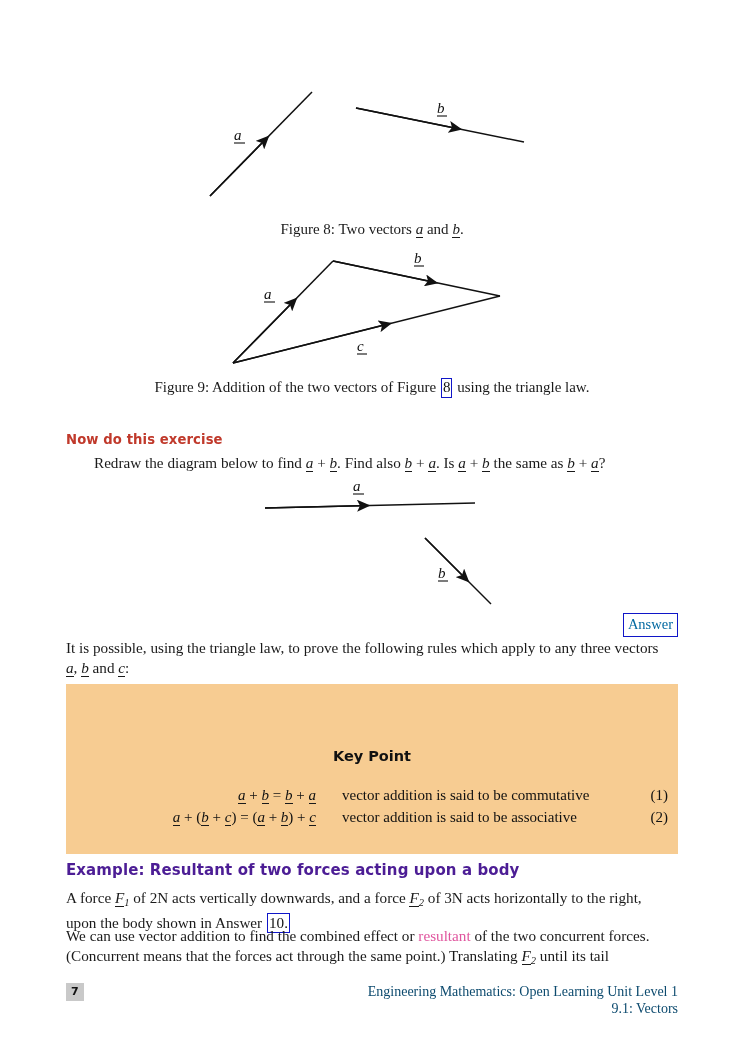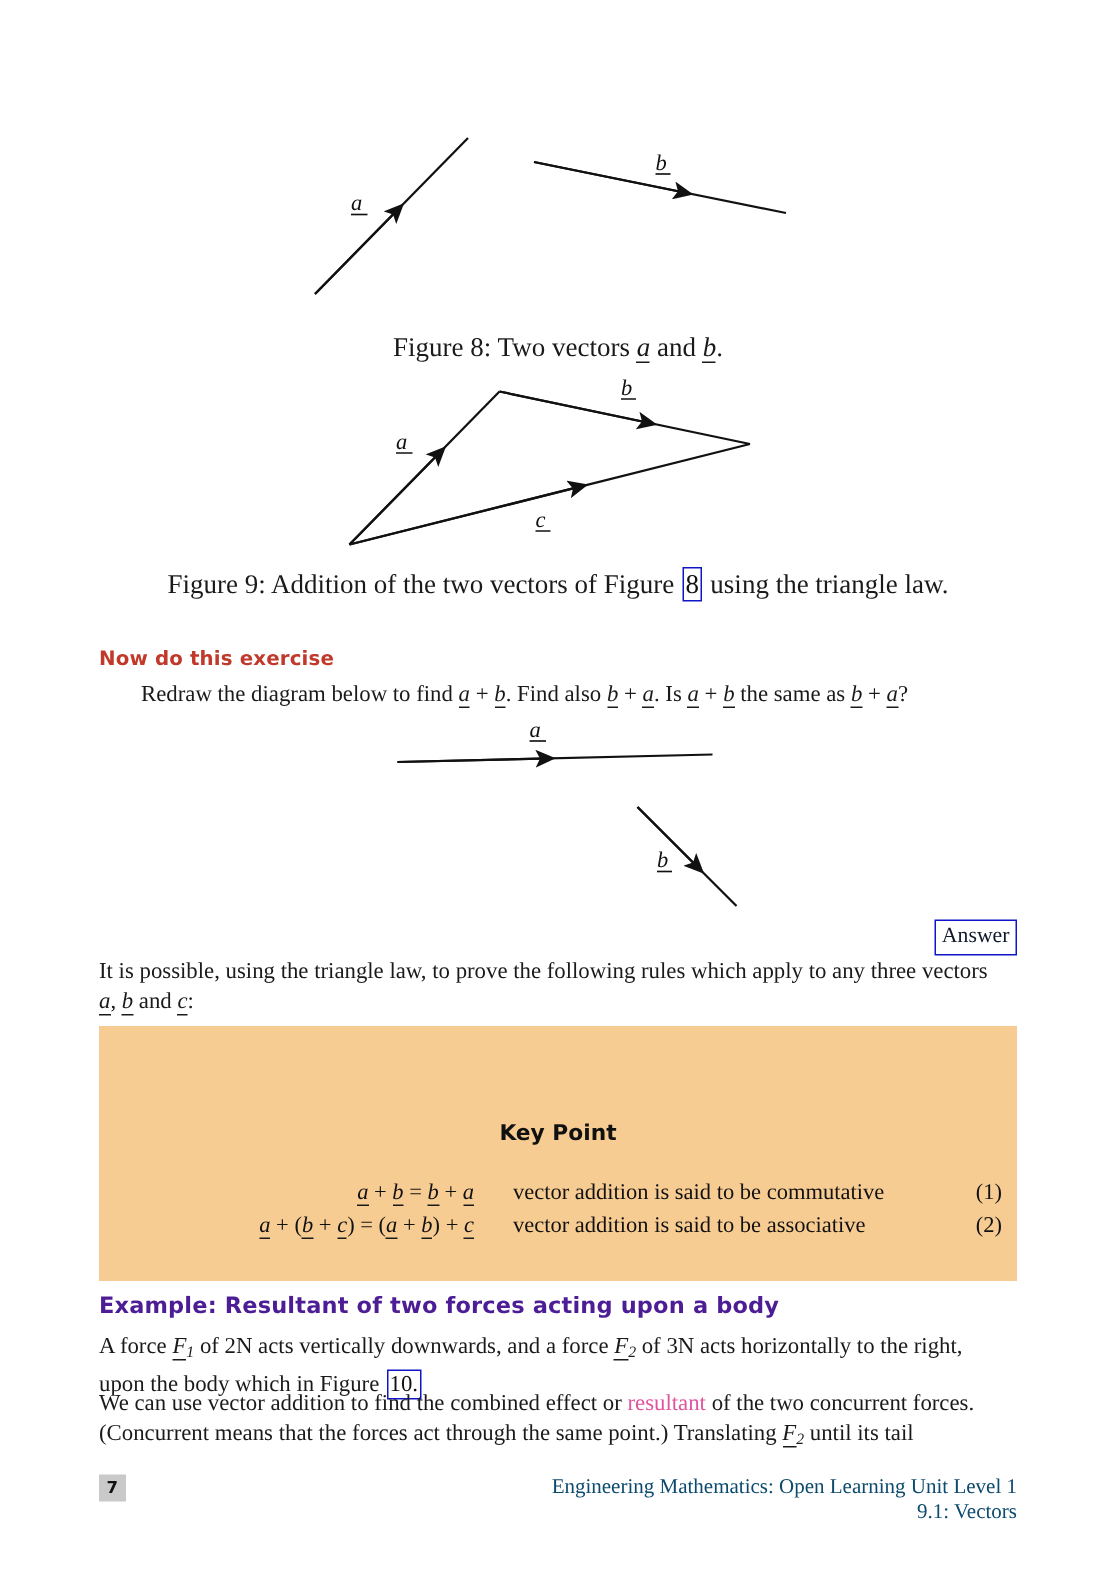--- a/index.html
+++ b/index.html
@@ -21,21 +21,21 @@
     font-family:"Liberation Serif","DejaVu Serif",serif;
     font-style:italic;
     font-size:15px;
     fill:#111;
   }
   .vlabel-ul { stroke:#111; stroke-width:1.1; }
 
   
   .caption {
     position:absolute; width:744px; text-align:center;
-    font-size:18px; color:#1a1a1a;
+    font-size:15px; color:#1a1a1a;
   }
   .body-text {
     position:absolute; left:66px; width:612px;
     font-size:15.2px; line-height:20px; color:#1a1a1a;
     text-align:justify;
   }
   .uvec { font-style:italic; border-bottom:1px solid #1a1a1a; padding-bottom:0px; }
   .sub { font-size:10.5px; vertical-align:-0.28em; font-style:italic; }
 
   
@@ -58,21 +58,21 @@
     border:1px solid #1016c8;
     line-height:1;
     padding:1px 1px 2px 1px;
     margin:0 1px;
     color:#111;
   }
   .answer-btn {
     position:absolute;
     border:1.6px solid #1016c8;
     background:#ffffff;
-    color:#0f172a;
+    color:#0369a1;
     font-size:14.5px;
     line-height:1;
     padding:3px 4px 4px 4px;
   }
 
   
   .keypoint {
     position:absolute;
     left:66px; width:612px;
   }
@@ -211,21 +211,21 @@
         <div class="kp-num">(2)</div>
       </div>
 
     </div>
   </div>
 
   <div class="h-example" style="top:861px; color:#4c1d95;">Example: Resultant of two forces acting upon a body</div>
 
   <div class="body-text" style="top:888px; text-align:left;">
     <span>A force </span><span class="uvec">F</span><span class="sub">1</span><span> of 2N acts vertically downwards, and a force </span><span class="uvec">F</span><span class="sub">2</span><span> of 3N acts horizontally to the right,</span><br>
-    <span>upon the body which in Figure </span><span class="linkbox">10.</span>
+    <span>upon the body shown in Answer </span><span class="linkbox">10.</span>
   </div>
 
   <div class="body-text" style="top:926px; text-align:left;">
     <span>We can use vector addition to find the combined effect or </span><span style="color:#e0559e;">resultant</span><span> of the two concurrent forces.</span><br>
     <span>(Concurrent means that the forces act through the same point.)  Translating </span><span class="uvec">F</span><span class="sub">2</span><span> until its tail</span>
   </div>
 
   <div class="pagenum" style="top:983px; left:66px;">7</div>
 
   <div class="footer-right" style="top:983px;">

